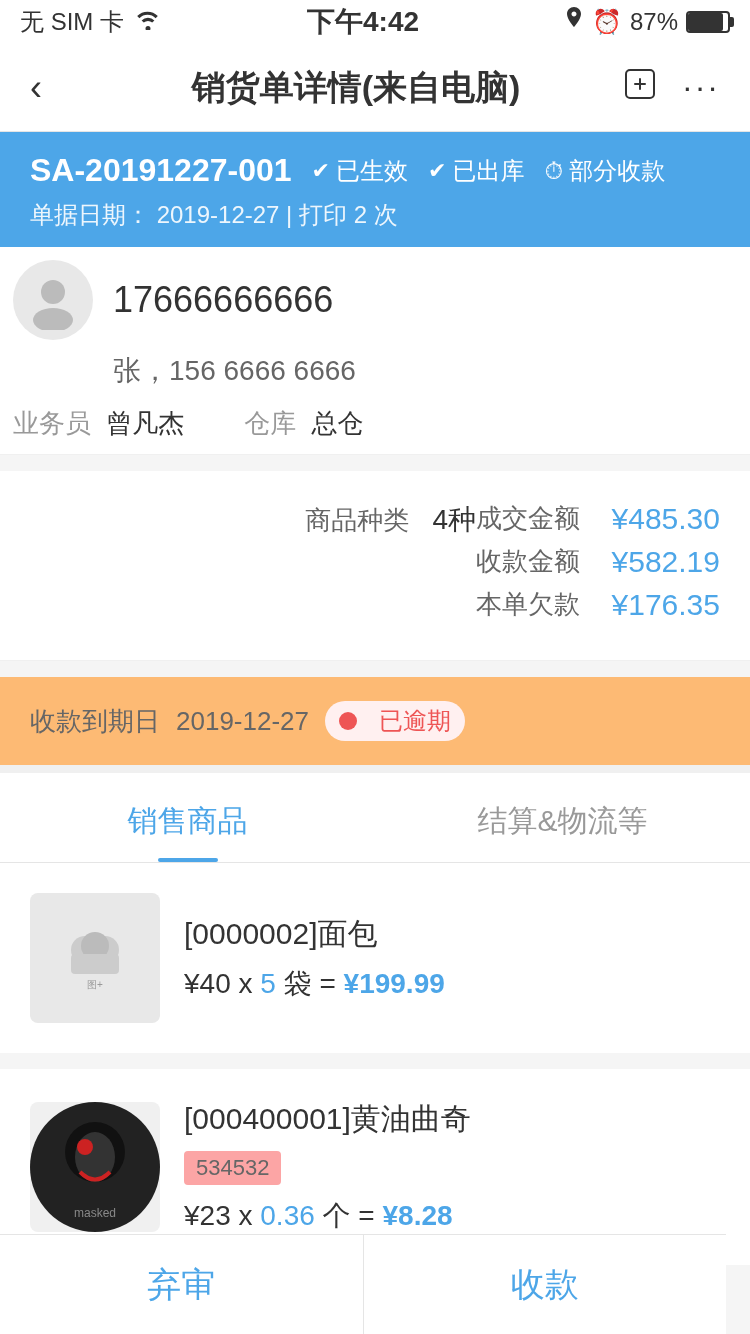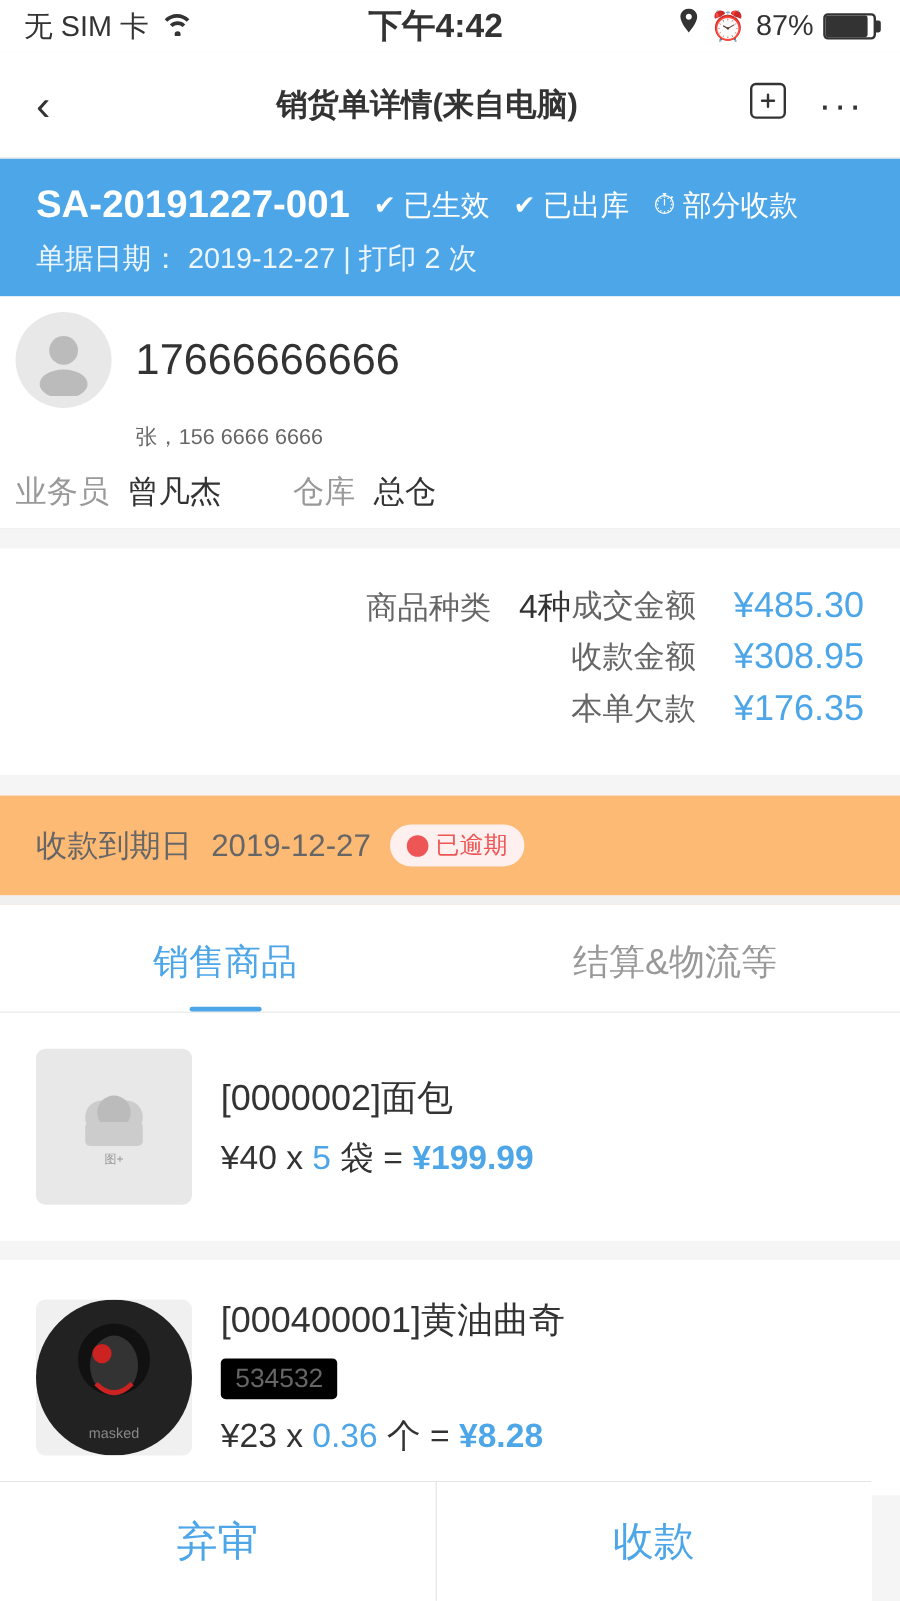--- a/index.html
+++ b/index.html
@@ -50,21 +50,21 @@
     }
     .nav-back {
       font-size: 36px;
       color: #333;
       cursor: pointer;
       width: 60px;
     }
     .nav-title {
       flex: 1;
       text-align: center;
-      font-size: 26px;
+      font-size: 34px;
       font-weight: 600;
       color: #333;
     }
     .nav-right {
       display: flex; align-items: center; gap: 24px;
     }
 
     
     .header-banner {
       background: #4da6e8;
@@ -96,21 +96,21 @@
     .customer-row {
       display: flex; align-items: center; gap: 20px; margin-bottom: 12px;
     }
     .avatar {
       width: 80px; height: 80px; border-radius: 50%; background: #e8e8e8;
       display: flex; align-items: center; justify-content: center;
       overflow: hidden; flex-shrink: 0;
     }
     .avatar svg { width: 60px; height: 60px; }
     .customer-name { font-size: 36px; font-weight: 500; color: #333; }
-    .customer-sub { font-size: 18px; color: #666; margin-bottom: 16px; padding-left: 100px; }
+    .customer-sub { font-size: 28px; color: #666; margin-bottom: 16px; padding-left: 100px; }
     .customer-meta {
       display: flex; gap: 60px; font-size: 26px; color: #666;
       padding-left: 0;
     }
     .meta-label { color: #999; }
     .meta-value { color: #333; margin-left: 8px; }
 
     
     .stats-section {
       background: #fff;
@@ -134,23 +134,23 @@
     
     .due-section {
       background: #fdba74;
       padding: 24px 30px;
       margin-top: 16px;
       border-bottom: 8px solid #f0f0f0;
       display: flex; align-items: center; gap: 16px;
       font-size: 26px; color: #666;
     }
     .overdue-badge {
-      display: flex; align-items: center; gap: 6px;
+      display: flex; align-items: center; gap: 22px;
       background: #fff0f0; color: #e55; border-radius: 20px; padding: 4px 14px;
-      font-size: 20px;
+      font-size: 24px;
     }
     .overdue-dot { width: 18px; height: 18px; background: #e55; border-radius: 50%; display: inline-block; }
 
     
     .tabs {
       background: #fff;
       display: flex;
       border-bottom: 1px solid #e5e5e5;
     }
     .tab {
@@ -178,21 +178,21 @@
       flex-shrink: 0; display: flex; align-items: center; justify-content: center;
       overflow: hidden;
     }
     .product-thumb-placeholder {
       width: 130px; height: 130px; background: #e8e8e8; border-radius: 8px;
       flex-shrink: 0; display: flex; align-items: center; justify-content: center;
     }
     .product-info { flex: 1; }
     .product-name { font-size: 30px; color: #333; margin-bottom: 10px; font-weight: 500; }
     .product-tag {
-      display: inline-block; background: #000000; color: #666; font-size: 22px;
+      display: inline-block; background: #fca5a5; color: #666; font-size: 22px;
       padding: 4px 12px; border-radius: 4px; margin-bottom: 12px;
     }
     .product-price { font-size: 28px; color: #333; }
     .price-highlight { color: #4da6e8; }
     .price-total { color: #4da6e8; font-weight: 600; }
 
     
     .bottom-bar {
       position: fixed; bottom: 0; left: 0; width: 726px;
       background: #fff;
@@ -303,21 +303,21 @@
         <span class="product-kinds" style="margin-left:16px;">4种</span>
       </div>
     </div>
     <div class="stats-right">
       <div class="stat-row">
         <span class="stat-label">成交金额</span>
         <span class="stat-value">¥485.30</span>
       </div>
       <div class="stat-row">
         <span class="stat-label">收款金额</span>
-        <span class="stat-value">¥308.95</span>
+        <span class="stat-value">¥582.19</span>
       </div>
       <div class="stat-row">
         <span class="stat-label">本单欠款</span>
         <span class="stat-value">¥176.35</span>
       </div>
     </div>
   </div>
 </div>
 
 <div class="due-section">

